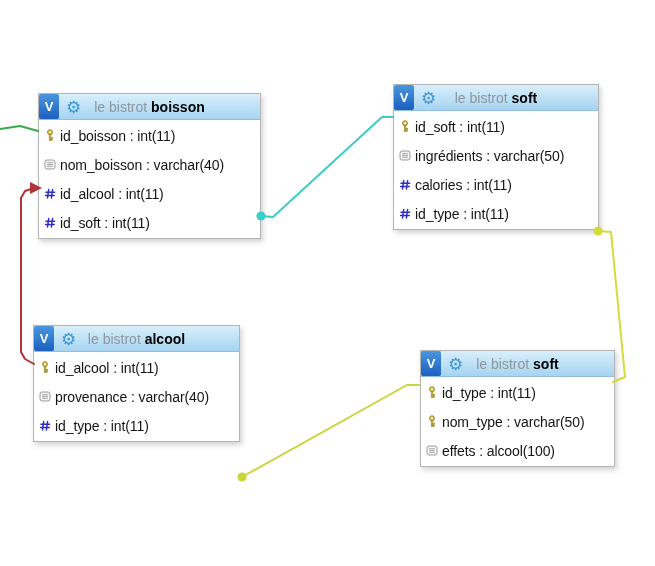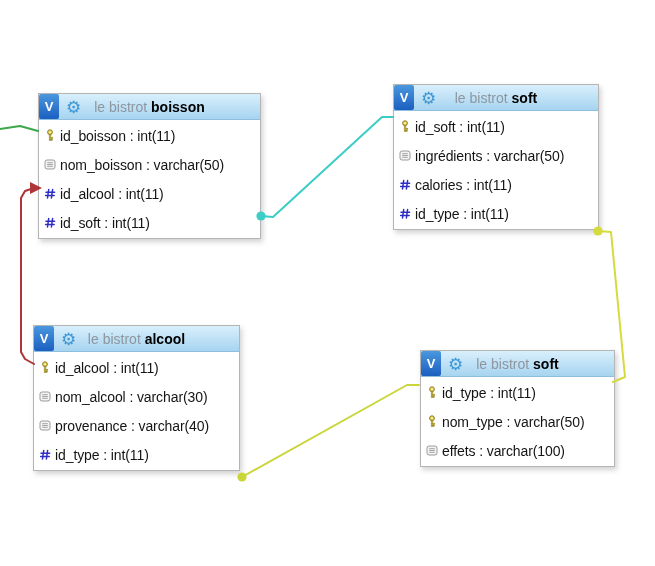--- a/index.html
+++ b/index.html
@@ -78,21 +78,21 @@
         <div class="trow">
     <svg class="fi" viewBox="0 0 12 13">
             <use href="#sym-key" xlink:href="#sym-key"></use>
           </svg>
     <span class="flabel">id_boisson : int(11)</span>
   </div>
         <div class="trow">
     <svg class="fi" viewBox="0 0 12 13">
             <use href="#sym-text" xlink:href="#sym-text"></use>
           </svg>
-    <span class="flabel">nom_boisson : varchar(50)</span>
+    <span class="flabel">nom_boisson : varchar(40)</span>
   </div>
         <div class="trow">
     <svg class="fi" viewBox="0 0 12 13">
             <use href="#sym-number" xlink:href="#sym-number"></use>
           </svg>
     <span class="flabel">id_alcool : int(11)</span>
   </div>
         <div class="trow">
     <svg class="fi" viewBox="0 0 12 13">
             <use href="#sym-number" xlink:href="#sym-number"></use>
@@ -144,26 +144,20 @@
         <div class="trow">
     <svg class="fi" viewBox="0 0 12 13">
             <use href="#sym-key" xlink:href="#sym-key"></use>
           </svg>
     <span class="flabel">id_alcool : int(11)</span>
   </div>
         <div class="trow">
     <svg class="fi" viewBox="0 0 12 13">
             <use href="#sym-text" xlink:href="#sym-text"></use>
           </svg>
-    <span class="flabel">nom_alcool : varchar(30)</span>
-  </div>
-        <div class="trow">
-    <svg class="fi" viewBox="0 0 12 13">
-            <use href="#sym-text" xlink:href="#sym-text"></use>
-          </svg>
     <span class="flabel">provenance : varchar(40)</span>
   </div>
         <div class="trow">
     <svg class="fi" viewBox="0 0 12 13">
             <use href="#sym-number" xlink:href="#sym-number"></use>
           </svg>
     <span class="flabel">id_type : int(11)</span>
   </div>
       </div>
   </div>
@@ -183,17 +177,17 @@
         <div class="trow">
     <svg class="fi" viewBox="0 0 12 13">
             <use href="#sym-key" xlink:href="#sym-key"></use>
           </svg>
     <span class="flabel">nom_type : varchar(50)</span>
   </div>
         <div class="trow">
     <svg class="fi" viewBox="0 0 12 13">
             <use href="#sym-text" xlink:href="#sym-text"></use>
           </svg>
-    <span class="flabel">effets : varchar(100)</span>
+    <span class="flabel">effets : alcool(100)</span>
   </div>
       </div>
   </div>
   </div>
 
 </body></html>

